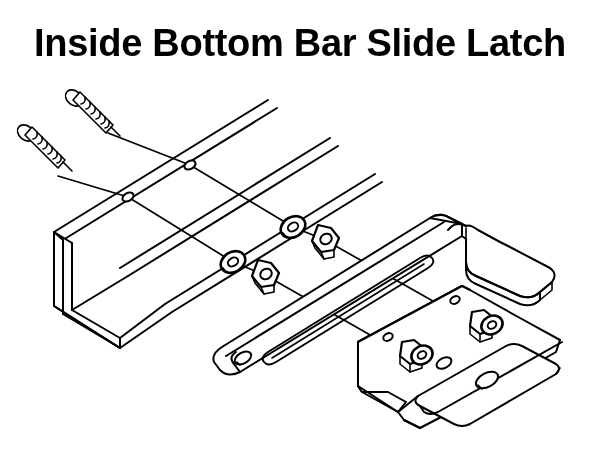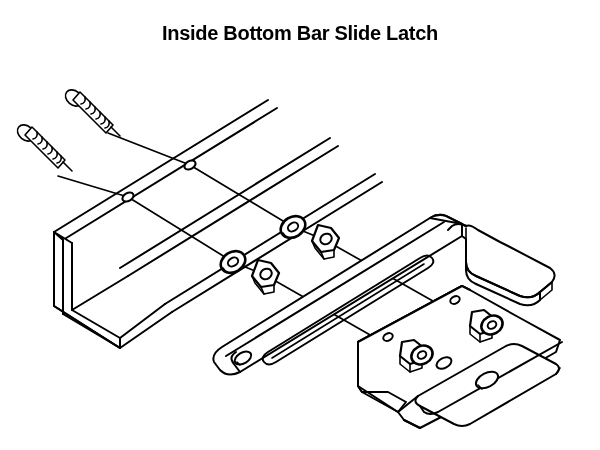--- a/index.html
+++ b/index.html
@@ -24,21 +24,21 @@
   .title-bar {
     position: absolute;
     left: 0;
     top: 22px;
     width: 600px;
     text-align: center;
   }
   .title-text {
     font-family: "Liberation Sans", sans-serif;
     font-weight: bold;
-    font-size: 20px;
+    font-size: 38px;
     letter-spacing: -0.3px;
     color: #000000;
     white-space: nowrap;
   }
   svg#art {
     position: absolute;
     left: 0;
     top: 0;
     width: 600px;
     height: 450px;

